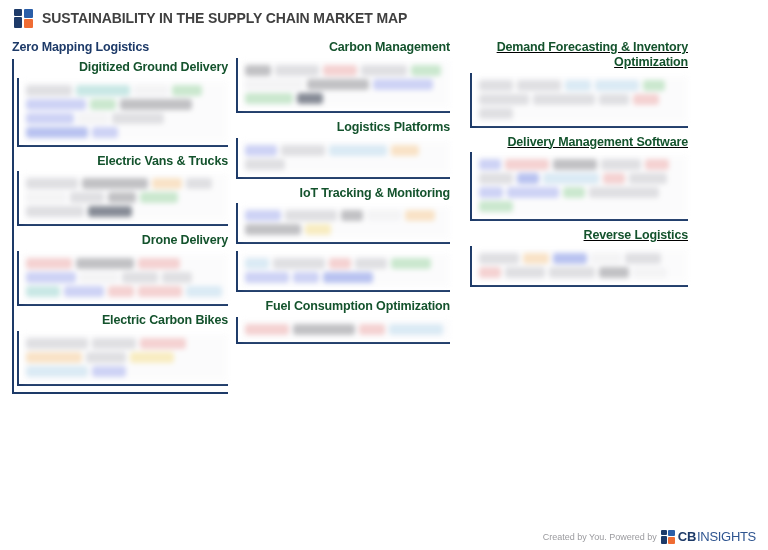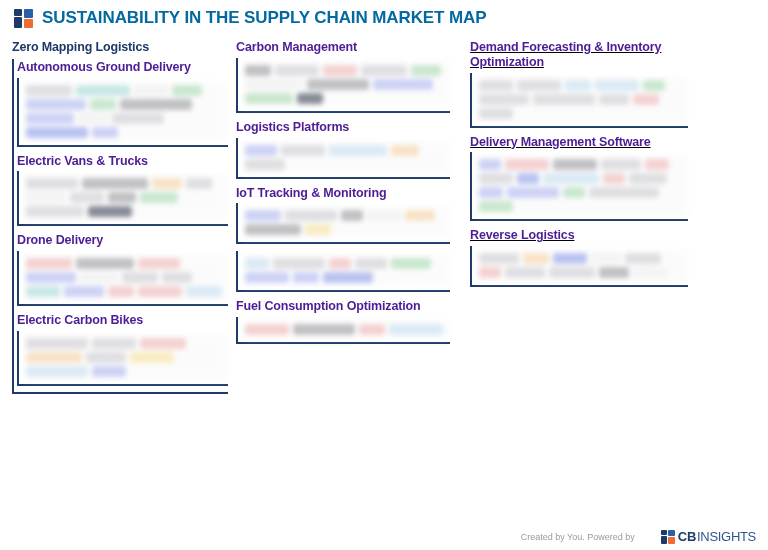--- a/index.html
+++ b/index.html
@@ -42,23 +42,23 @@
     position: absolute;
     display: block;
     border-radius: 1px;
   }
   .cbi-mark .q-tl { left: 0;  top: 0;    width: 8px;  height: 7px;  background: #1d3a68; }
   .cbi-mark .q-tr { left: 10px; top: 0;  width: 9px;  height: 9px;  background: #2a5ea8; }
   .cbi-mark .q-bl { left: 0;  top: 8px;  width: 8px;  height: 11px; background: #1d3a68; }
   .cbi-mark .q-br { left: 10px; top: 10px; width: 9px; height: 9px; background: #ef6c33; }
 
   #page-title {
-    font-size: 17px;
+    font-size: 14px;
     font-weight: bold;
-    color: #0369a1;
+    color: #404040;
     letter-spacing: -0.1px;
     white-space: nowrap;
   }
 
   
   #board {
     position: absolute;
     left: 0; top: 40px;
     width: 768px;
     height: 470px;
@@ -87,24 +87,25 @@
     padding: 1px 0 6px 3px;
   }
 
   
   .cat { margin-bottom: 7px; }
   .cat:last-child { margin-bottom: 0; }
 
   .cat-title {
     font-size: 12.5px;
     font-weight: bold;
-    color: #4c1d95;
+    color: #14532d;
     line-height: 1.18;
     margin-bottom: 3px;
     letter-spacing: -0.15px;
+    text-align: right;
   }
 
   .cat-box {
     border-left: 2.5px solid #1d3a68;
     border-bottom: 2.5px solid #1d3a68;
     padding: 3px 0 3px 4px;
     background: transparent;
   }
 
   
@@ -141,21 +142,21 @@
   .logo.t-white  { background: #f2f2f4; }
   .logo.t-dark   { background: #6d7380; }
 
   
   #footer {
     position: absolute;
     right: 12px;
     bottom: 6px;
     display: flex;
     align-items: center;
-    gap: 26px;
+    gap: 4px;
   }
   #footer-credit {
     font-size: 9px;
     color: #9a9a9e;
     white-space: nowrap;
   }
   .cbi-wordmark {
     display: flex;
     align-items: center;
     gap: 3px;
@@ -181,21 +182,21 @@
         <i class="q-br"></i>
     </span>
     <h1 id="page-title">SUSTAINABILITY IN THE SUPPLY CHAIN MARKET MAP</h1>
   </div>
 
   <div id="board">
       <div class="column" id="col-1">
         <div class="group-title">Zero Mapping Logistics</div>
         <div class="group-body">
           <div class="cat">
-            <div class="cat-title">Autonomous Ground Delivery</div>
+            <div class="cat-title">Digitized Ground Delivery</div>
             <div class="cat-box">
               <div class="logo-grid">
                 <span class="logo t-grey" style="width: 46px;"></span>
                 <span class="logo t-teal" style="width: 54px;"></span>
                 <span class="logo t-white" style="width: 34px;"></span>
                 <span class="logo t-green" style="width: 30px;"></span>
                 <span class="logo t-blue" style="width: 60px;"></span>
                 <span class="logo t-green" style="width: 26px;"></span>
                 <span class="logo t-dgrey" style="width: 72px;"></span>
                 <span class="logo t-blue" style="width: 48px;"></span>

